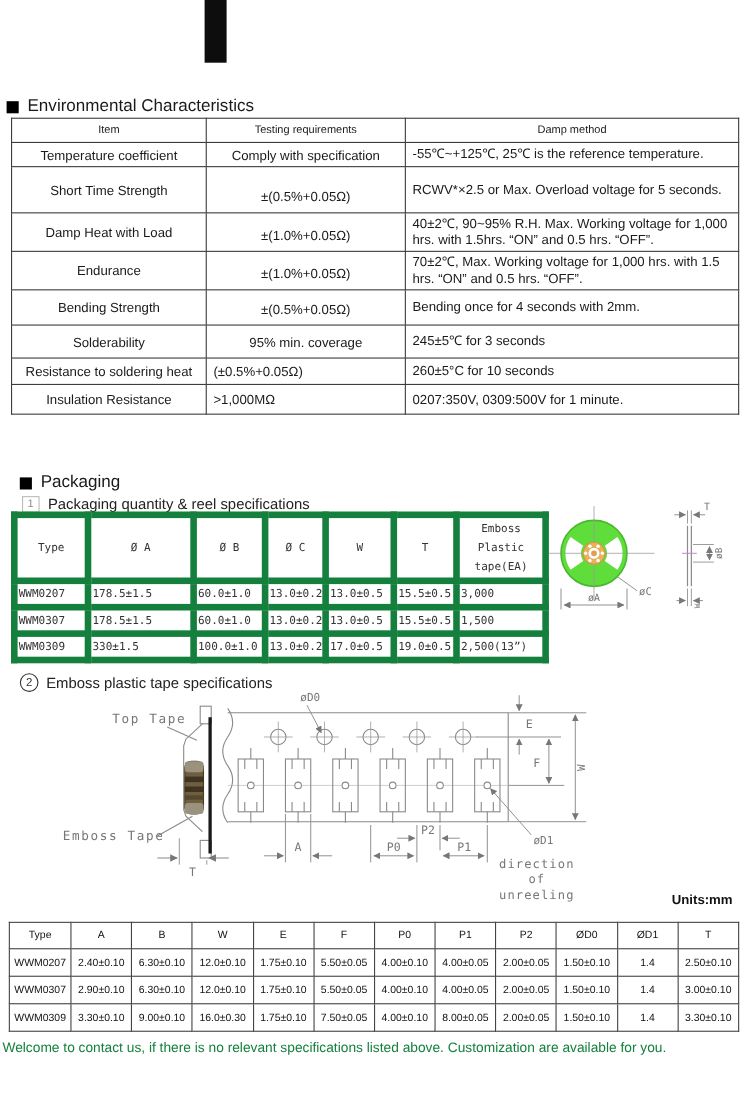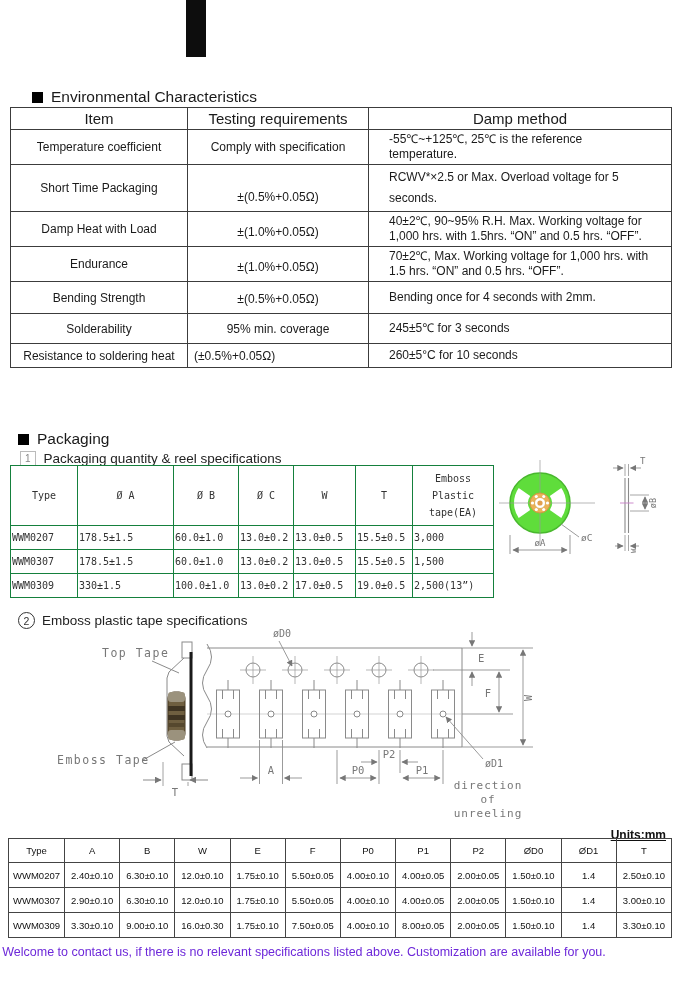--- a/index.html
+++ b/index.html
@@ -15,52 +15,52 @@
   .numbox{display:inline-block;border:1px solid #bbb;color:#888;font-size:10px;
           padding:0 4px;margin-right:8px;line-height:13px;}
   .numcirc{display:inline-flex;align-items:center;justify-content:center;border:1.4px solid #333;
            border-radius:50%;width:15px;height:15px;font-size:10.5px;color:#333;margin-right:7px;}
 
   table{border-collapse:collapse;table-layout:fixed;}
   td,th{border:1px solid #3c3c3c;overflow:hidden;}
 
   
   #env-table{position:absolute;left:10px;top:107px;width:661px;font-size:12px;}
-  #env-table th{font-weight:normal;text-align:center;font-size:15px;}
+  #env-table th{font-weight:normal;text-align:center;font-size:10px;}
   #env-table td.c{text-align:center;vertical-align:middle;}
-  #env-table td.m{text-align:left;vertical-align:middle;padding:2px 20px;line-height:15px;}
+  #env-table td.m{text-align:left;vertical-align:middle;padding:2px 6px;line-height:15px;}
   #env-table td.low{vertical-align:bottom;padding-bottom:7px;}
   #env-table td.tall{line-height:21px;}
 
   
   #reel-table{position:absolute;left:10px;top:465px;width:483px;
               font-family:"DejaVu Sans Mono",monospace;font-size:10px;color:#333;}
-  #reel-table td,#reel-table th{border:1px solid #15803d;vertical-align:middle;
+  #reel-table td,#reel-table th{border:6px solid #15803d;vertical-align:middle;
               font-weight:normal;}
   #reel-table th.emboss{line-height:17px;padding:0 8px;}
 
   
   #tape-table{position:absolute;left:8px;top:838px;width:664px;font-size:9.5px;color:#111;}
   #tape-table td,#tape-table th{border:1px solid #444;text-align:center;vertical-align:middle;
               font-weight:normal;}
 
-  .units{position:absolute;right:14px;top:828px;font-size:12px;font-weight:bold;color:#111;text-decoration:underline;}
-  .footer{position:absolute;left:0;top:945px;width:608px;text-align:center;font-size:12.5px;color:#6d28d9;}
+  .units{position:absolute;right:14px;top:811px;font-size:12px;font-weight:bold;color:#111;}
+  .footer{position:absolute;left:0;top:945px;width:608px;text-align:center;font-size:12.5px;color:#15803d;}
 
   svg text{font-family:"DejaVu Sans Mono",monospace;fill:#777;}
   .diagram{position:absolute;}
 </style>
 </head>
 <body>
 
 <div id="page">
 
   <div class="bar"></div>
 
-  <div class="sec-title" style="left:32px;top:88px;">
+  <div class="sec-title" style="left:6px;top:88px;">
     <span class="sq"></span>
     <span>Environmental Characteristics</span>
   </div>
 
   <table id="env-table">
     <colgroup>
         <col style="width:177px">
         <col style="width:181px">
         <col style="width:303px">
       </colgroup>
@@ -69,21 +69,21 @@
       <th>Item</th>
       <th>Testing requirements</th>
       <th>Damp method</th>
     </tr>
     <tr style="height:22px">
       <td class="c">Temperature coefficient</td>
       <td class="c">Comply with specification</td>
       <td class="m">-55℃~+125℃, 25℃ is the reference temperature.</td>
     </tr>
     <tr style="height:42px">
-      <td class="c">Short Time Packaging</td>
+      <td class="c">Short Time Strength</td>
       <td class="c low">±(0.5%+0.05Ω)</td>
       <td class="m tall">RCWV*×2.5 or Max. Overload voltage for 5 seconds.</td>
     </tr>
     <tr style="height:34px">
       <td class="c">Damp Heat with Load</td>
       <td class="c low">±(1.0%+0.05Ω)</td>
       <td class="m">40±2℃, 90~95% R.H. Max. Working voltage for 1,000 hrs. with 1.5hrs. “ON” and 0.5 hrs. “OFF”.</td>
     </tr>
     <tr style="height:34px">
       <td class="c">Endurance</td>
@@ -97,20 +97,25 @@
     </tr>
     <tr style="height:30px">
       <td class="c">Solderability</td>
       <td class="c low">95% min. coverage</td>
       <td class="m">245±5℃   for 3 seconds</td>
     </tr>
     <tr style="height:24px">
       <td class="c">Resistance to soldering heat</td>
       <td class="c" style="text-align:left;padding-left:6px;">(±0.5%+0.05Ω)</td>
       <td class="m">260±5°C for 10 seconds</td>
+    </tr>
+    <tr style="height:27px">
+      <td class="c">Insulation Resistance</td>
+      <td class="c" style="text-align:left;padding-left:6px;">&gt;1,000MΩ</td>
+      <td class="m">0207:350V, 0309:500V for 1 minute.</td>
     </tr>
   </tbody>
     </table>
 
   <div class="sec-title" style="left:18px;top:430px;">
     <span class="sq"></span>
     <span>Packaging</span>
   </div>
 
   <div class="sub-title" style="left:20px;top:451px;">

